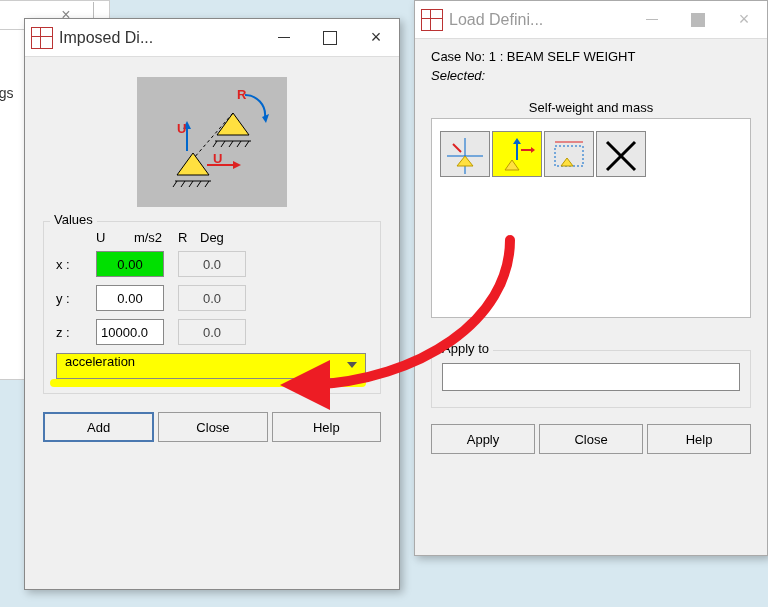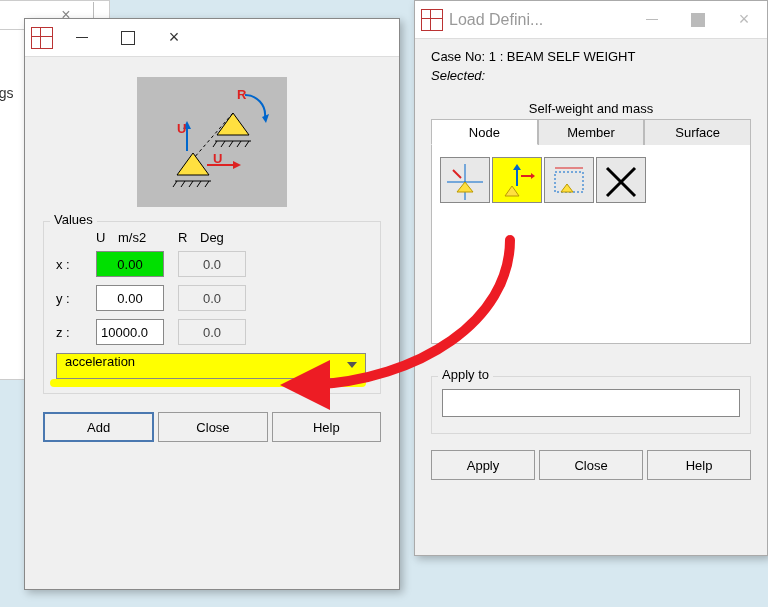--- a/index.html
+++ b/index.html
@@ -102,25 +102,20 @@
       <div class="win-btn close">×</div>
     </div>
   </div>
   <div class="body-right">
     <div class="case-line">Case No: 1 : BEAM SELF WEIGHT</div>
     <div class="sel-line">Selected:</div>
 
     <div style="height:22px;"></div>
     <div class="tabset">
       <div class="tabset-title">Self-weight and mass</div>
-      <div class="tabs">
-        <div class="tab active">Node</div>
-        <div class="tab">Member</div>
-        <div class="tab">Surface</div>
-      </div>
       <div class="tab-body">
         <div class="icon-btns">
           <div class="icon-btn">
             <svg class="mini-svg" viewBox="0 0 40 40">
               <line x1="20" y1="2" x2="20" y2="38" stroke="#06c" stroke-width="1"></line>
               <line x1="2" y1="20" x2="38" y2="20" stroke="#06c" stroke-width="1"></line>
               <polygon points="12,30 28,30 20,20" fill="#ffe040" stroke="#b90"></polygon>
               <line x1="8" y1="8" x2="16" y2="16" stroke="#d22" stroke-width="2"></line>
             </svg>
           </div>
@@ -159,20 +154,21 @@
       <div class="btn">Apply</div>
       <div class="btn">Close</div>
       <div class="btn">Help</div>
     </div>
   </div>
 </div>
 
 <div class="dlg dlg-left">
   <div class="titlebar">
     <span class="app-icon"></span>
+    <span class="title">Imposed Di...</span>
     <div class="win-btns">
       <div class="win-btn min"></div>
       <div class="win-btn max"></div>
       <div class="win-btn close">×</div>
     </div>
   </div>
   <div class="body-left">
     <div class="diagram-box">
       <svg viewBox="0 0 150 130" width="150" height="130">
 
@@ -203,21 +199,21 @@
         <line x1="70" y1="88" x2="100" y2="88" stroke="#d22" stroke-width="2"></line>
         <polygon points="96,84 96,92 104,88" fill="#d22"></polygon>
         <text x="76" y="86" fill="#d22" font-weight="bold" font-size="16">U</text>
       </svg>
     </div>
 
     <div class="grp">
       <span class="grp-title">Values</span>
       <div class="col-hdrs">
         <span style="width:22px;">U</span>
-        <span style="width:60px;">m/s2</span>
+        <span style="width:60px;text-align:center;">m/s2</span>
         <span style="width:22px;">R</span>
         <span>Deg</span>
       </div>
       <div class="row">
         <span class="lbl">x :</span>
         <input class="txt hl" value="0.00" style="">
         <input class="txt ro" disabled="" value="0.0" style="">
       </div>
       <div class="row">
         <span class="lbl">y :</span>

